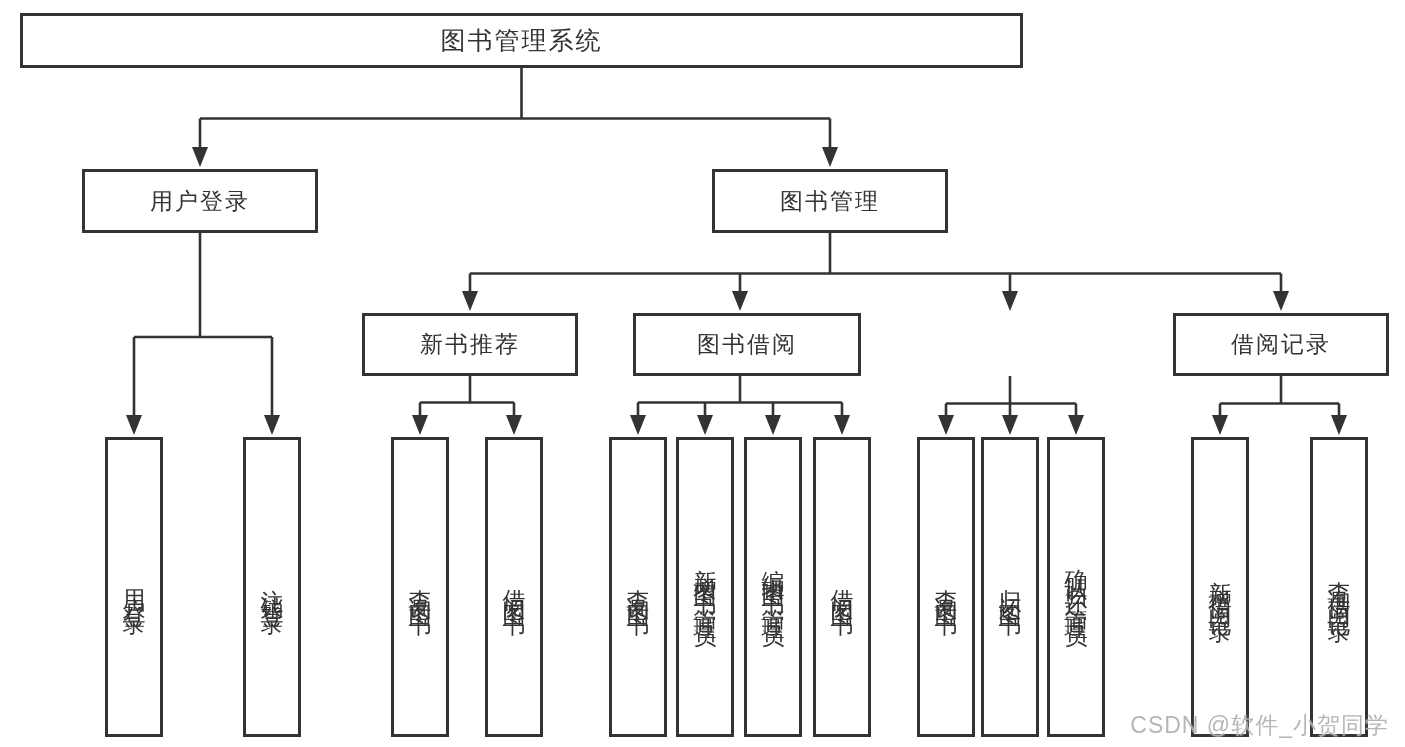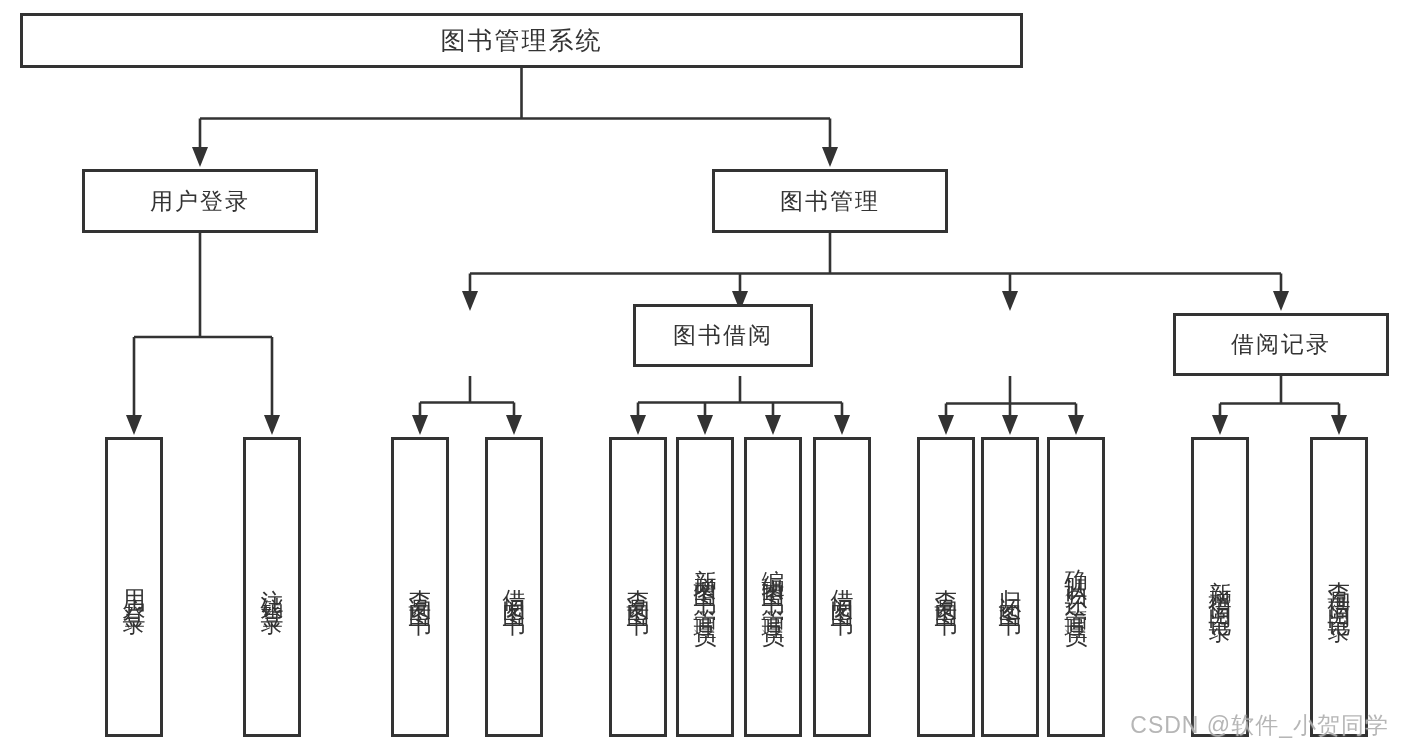--- a/index.html
+++ b/index.html
@@ -113,21 +113,22 @@
       <polygon points="1212,415 1228,415 1220,435"></polygon>
       <polygon points="1331,415 1347,415 1339,435"></polygon>
     </g>
   </svg>
 
   <div class="box h root" style="left:20px;top:13px;width:1003px;height:55px">图书管理系统</div>
 
   <div class="box h" style="left:82px;top:169px;width:236px;height:64px">用户登录</div>
   <div class="box h" style="left:712px;top:169px;width:236px;height:64px">图书管理</div>
 
-  <div class="box h" style="left:633px;top:304px;width:180px;height:63px">图书借阅</div>
+  <div class="box h" style="left:362px;top:313px;width:216px;height:63px">新书推荐</div>
+  <div class="box h" style="left:633px;top:313px;width:228px;height:63px">图书借阅</div>
   <div class="box h" style="left:1173px;top:313px;width:216px;height:63px">借阅记录</div>
 
   <div class="box v" style="left:105px;top:437px;width:58px;height:300px">用户登录</div>
   <div class="box v" style="left:243px;top:437px;width:58px;height:300px">注销登录</div>
   <div class="box v" style="left:391px;top:437px;width:58px;height:300px">查询图书</div>
   <div class="box v" style="left:485px;top:437px;width:58px;height:300px">借阅图书</div>
   <div class="box v" style="left:609px;top:437px;width:58px;height:300px">查询图书</div>
   <div class="box v" style="left:676px;top:437px;width:58px;height:300px">新增图书（管理员）</div>
   <div class="box v" style="left:744px;top:437px;width:58px;height:300px">编辑图书（管理员）</div>
   <div class="box v" style="left:813px;top:437px;width:58px;height:300px">借阅图书</div>

